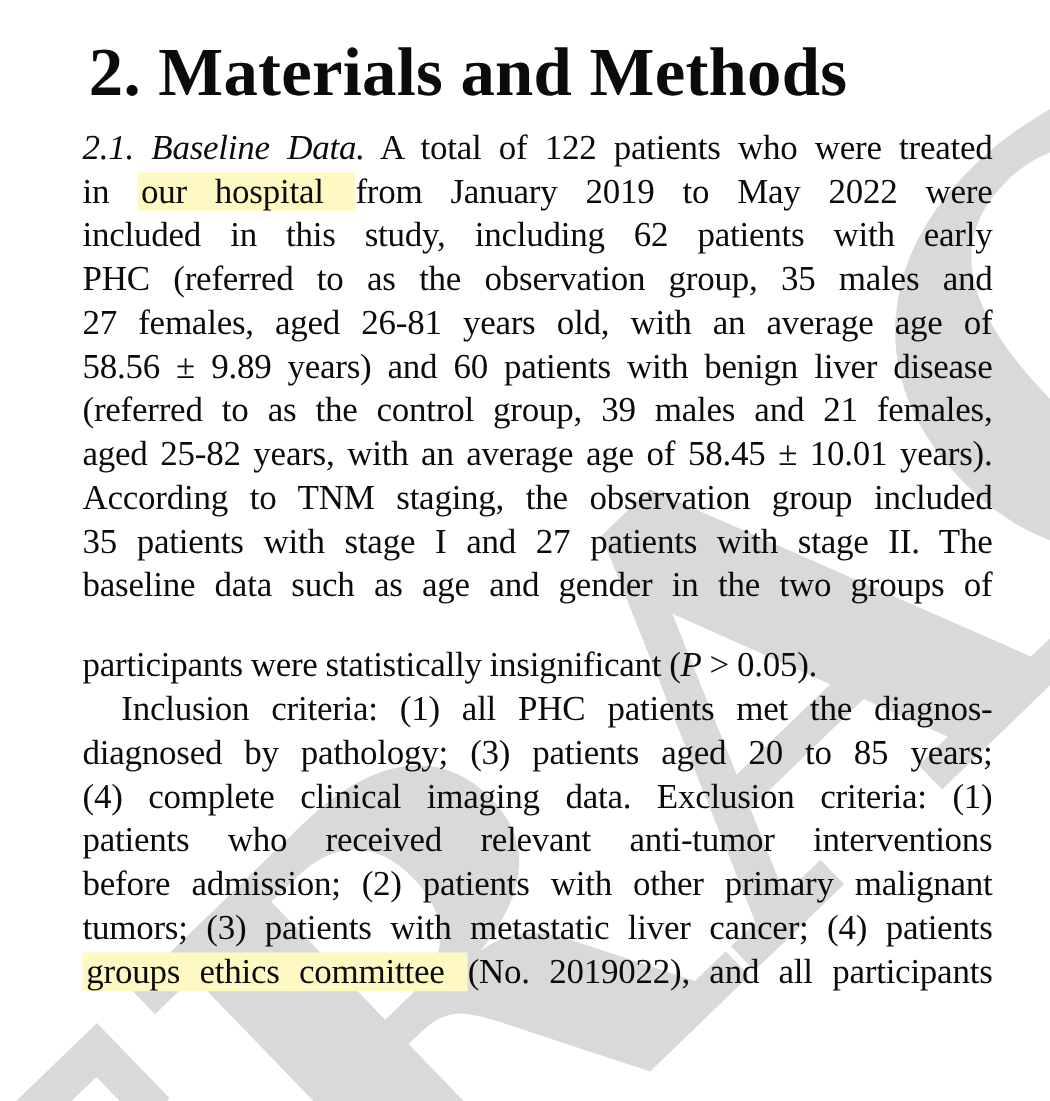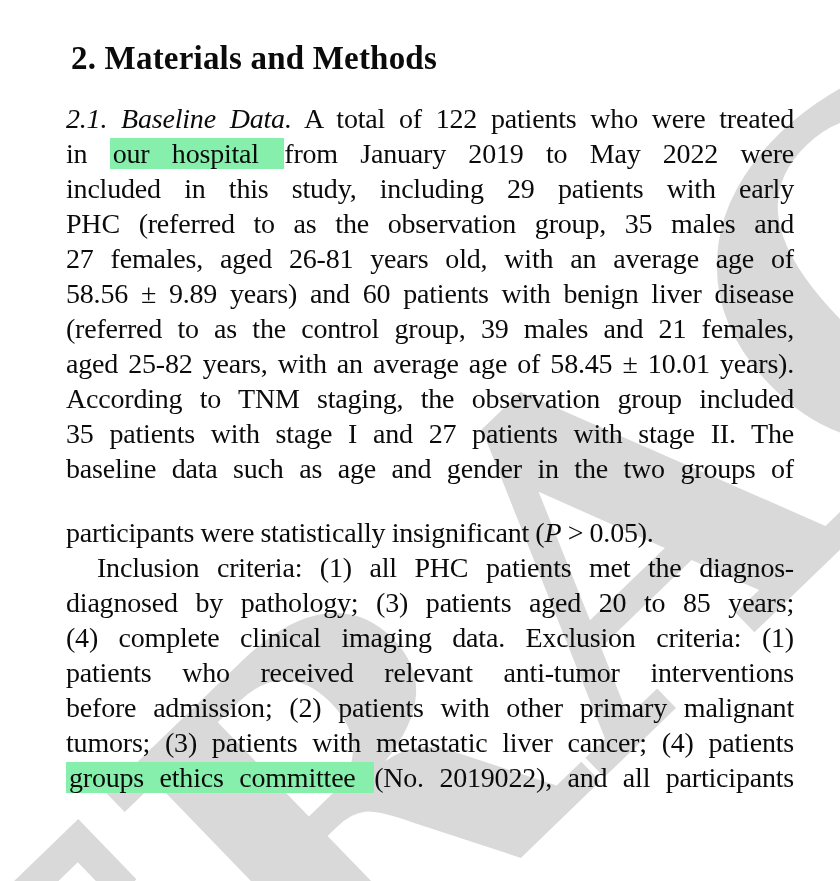--- a/index.html
+++ b/index.html
@@ -44,21 +44,21 @@
     right: 34px;
     top: 0;
     bottom: 0;
     z-index: 1;
   }
   .heading {
     position: absolute;
     top: 36px;
     left: 5px;
     margin: 0;
-    font-size: 33px;
+    font-size: 55px;
     line-height: 44px;
     font-weight: bold;
     letter-spacing: 0.2px;
   }
   .lines {
     position: absolute;
     top: 101px;
     left: 0;
     right: 12px;
   }
@@ -76,40 +76,40 @@
     text-align-last: left;
     margin-top: 29px;
   }
   .ln.indent {
     text-indent: 31px;
   }
   .it {
     font-style: italic;
   }
   .hl {
-    background: #86efac;
+    background: #fef9c3;
     padding: 0 3px;
   }
 </style>
 </head>
 <body>
 
 <div class="page">
 
   <div class="watermark">RETRACTED</div>
 
   <div class="content">
 
     <h2 class="heading">2. Materials and Methods</h2>
 
     <div class="lines">
 
       <div class="ln"><span class="it">2.1. Baseline Data.</span><span> A total of 122 patients who were treated</span></div>
       <div class="ln"><span>in </span><span class="hl">our hospital </span><span>from January 2019 to May 2022 were</span></div>
-      <div class="ln">included in this study, including 29 patients with early</div>
+      <div class="ln">included in this study, including 62 patients with early</div>
       <div class="ln">PHC (referred to as the observation group, 35 males and</div>
       <div class="ln">27 females, aged 26-81 years old, with an average age of</div>
       <div class="ln">58.56 ± 9.89 years) and 60 patients with benign liver disease</div>
       <div class="ln">(referred to as the control group, 39 males and 21 females,</div>
       <div class="ln">aged 25-82 years, with an average age of 58.45 ± 10.01 years).</div>
       <div class="ln">According to TNM staging, the observation group included</div>
       <div class="ln">35 patients with stage I and 27 patients with stage II. The</div>
       <div class="ln">baseline data such as age and gender in the two groups of</div>
       <div class="ln last"><span>participants were statistically insignificant (</span><span class="it">P</span><span> &gt; 0.05).</span></div>
 

